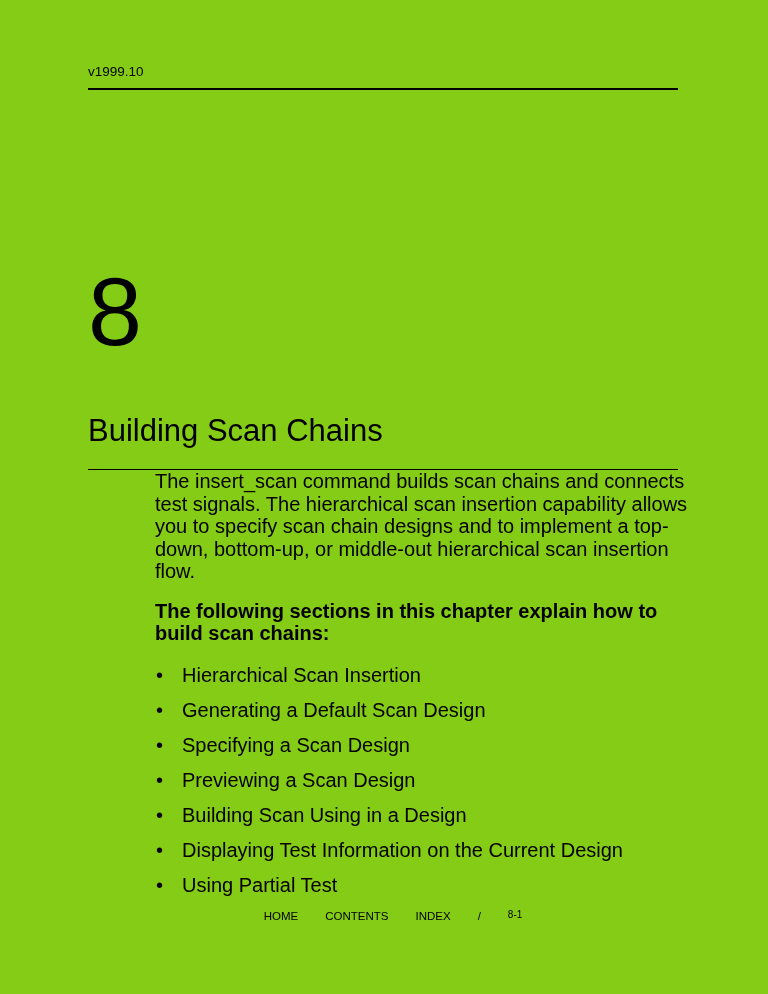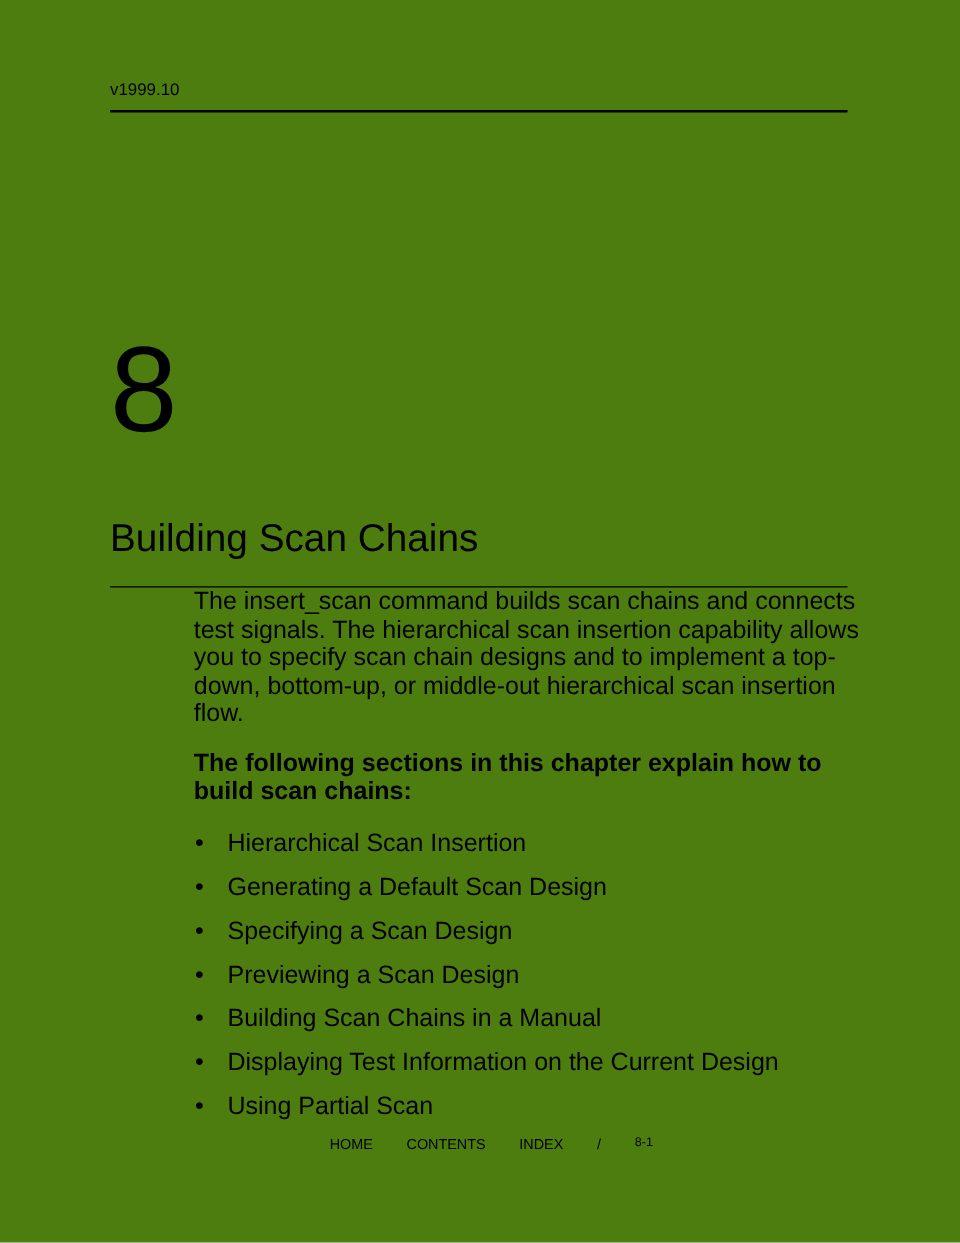--- a/index.html
+++ b/index.html
@@ -1,20 +1,20 @@
 <!DOCTYPE html>
 <html><head>
 <meta charset="utf-8">
 <style>
   html, body { margin: 0; padding: 0; background: #e8e8e8; }
   .page {
     position: relative;
     width: 768px;
     height: 994px;
-    background: #4d7c0f;
+    background: #84cc16;
     font-family: "Liberation Sans", sans-serif;
     color: #000000;
     overflow: hidden;
     margin: 0 auto;
   }
 
   
   .header {
     position: absolute;
     left: 88px;
@@ -131,29 +131,29 @@
       <li class="bullet-item">
         <span class="bullet-marker">•</span>
         <span>Specifying a Scan Design</span>
       </li>
       <li class="bullet-item">
         <span class="bullet-marker">•</span>
         <span>Previewing a Scan Design</span>
       </li>
       <li class="bullet-item">
         <span class="bullet-marker">•</span>
-        <span>Building Scan Chains in a Manual</span>
+        <span>Building Scan Using in a Design</span>
       </li>
       <li class="bullet-item">
         <span class="bullet-marker">•</span>
         <span>Displaying Test Information on the Current Design</span>
       </li>
       <li class="bullet-item">
         <span class="bullet-marker">•</span>
-        <span>Using Partial Scan</span>
+        <span>Using Partial Test</span>
       </li>
     </ul>
   </div>
 
   <div class="footer">
     <a class="footer-link">HOME</a>
     <a class="footer-link">CONTENTS</a>
     <a class="footer-link">INDEX</a>
     <span class="footer-sep">/</span>
     <span class="footer-page-num">8-1</span>

